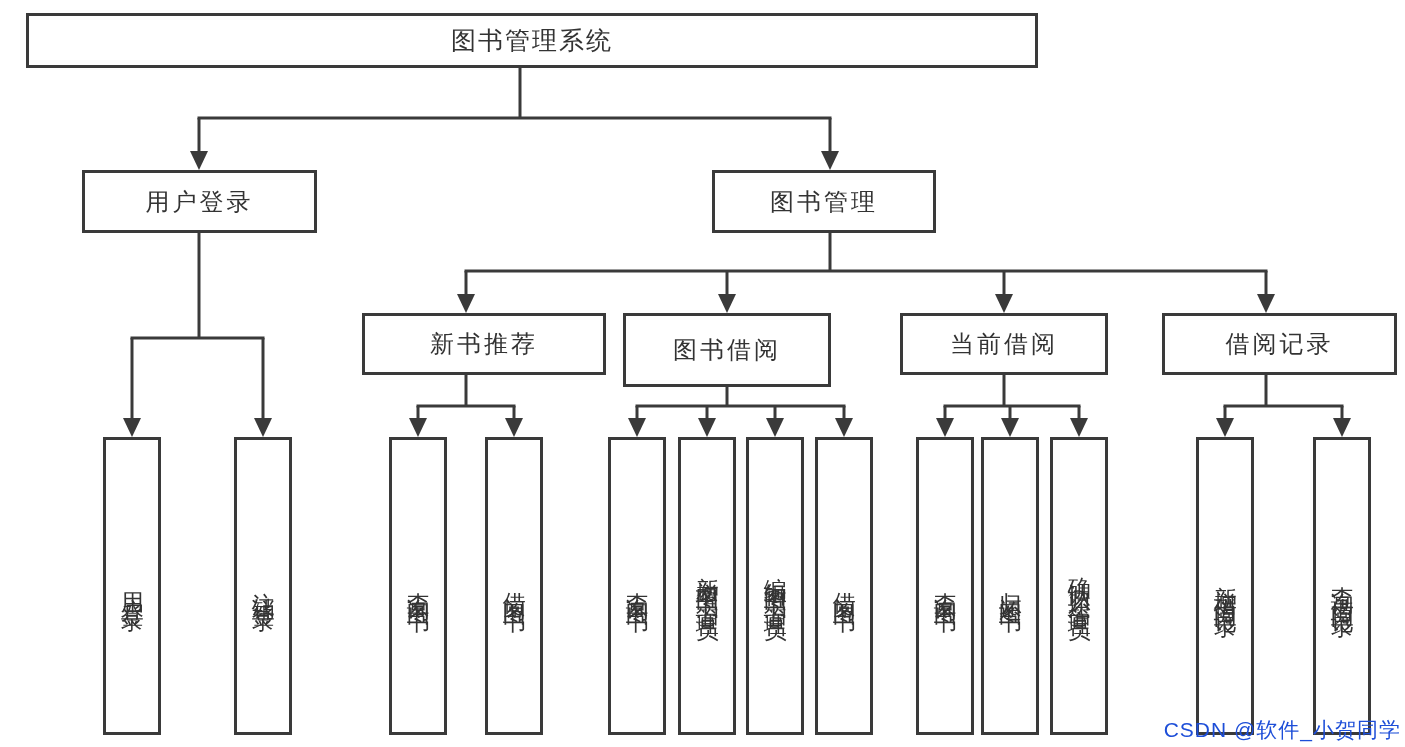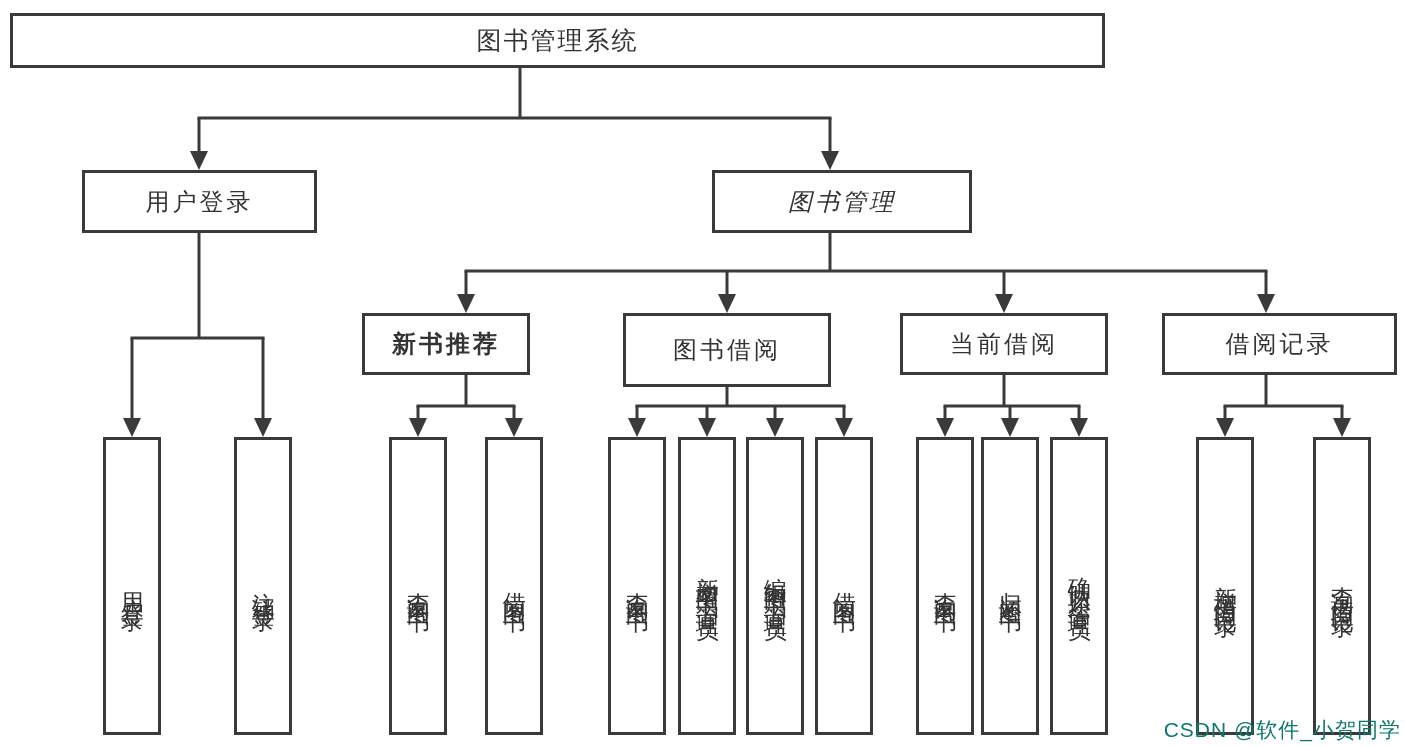--- a/index.html
+++ b/index.html
@@ -40,21 +40,21 @@
     letter-spacing: 6px;
     line-height: 1.1;
     color: var(--text);
   }
   .watermark {
     position: absolute;
     top: 716px;
     right: 4px;
     font-size: 21px;
     letter-spacing: 1px;
-    color: #0f766e;
+    color: #1d4ed8;
     z-index: 5;
     white-space: nowrap;
   }
 </style>
 </head>
 <body>
 
 <div class="canvas">
 
   <svg class="connectors" width="1405" height="747" viewBox="0 0 1405 747">
@@ -109,32 +109,32 @@
       <path d="M766 418 L784 418 L775 437 Z"></path>
       <path d="M835 418 L853 418 L844 437 Z"></path>
       <path d="M936 418 L954 418 L945 437 Z"></path>
       <path d="M1001 418 L1019 418 L1010 437 Z"></path>
       <path d="M1070 418 L1088 418 L1079 437 Z"></path>
       <path d="M1216 418 L1234 418 L1225 437 Z"></path>
       <path d="M1333 418 L1351 418 L1342 437 Z"></path>
     </g>
   </svg>
 
-  <div class="node hnode root" style="left:10px; top:13px; width:1095px; height:55px;justify-content:center;">
+  <div class="node hnode root" style="left:26px; top:13px; width:1012px; height:55px;justify-content:center;">
     <span class="lbl">图书管理系统</span>
   </div>
 
   <div class="node hnode" style="left:82px; top:170px; width:235px; height:63px;">
     <span class="lbl">用户登录</span>
   </div>
-  <div class="node hnode" style="left:712px; top:170px; width:260px; height:63px;font-style:italic;">
+  <div class="node hnode" style="left:712px; top:170px; width:224px; height:63px;">
     <span class="lbl">图书管理</span>
   </div>
 
-  <div class="node hnode" style="left:362px; top:313px; width:168px; height:62px;font-weight:bold;">
+  <div class="node hnode" style="left:362px; top:313px; width:244px; height:62px;">
     <span class="lbl">新书推荐</span>
   </div>
   <div class="node hnode" style="left:623px; top:313px; width:208px; height:74px;">
     <span class="lbl">图书借阅</span>
   </div>
   <div class="node hnode" style="left:900px; top:313px; width:208px; height:62px;">
     <span class="lbl">当前借阅</span>
   </div>
   <div class="node hnode" style="left:1162px; top:313px; width:235px; height:62px;">
     <span class="lbl">借阅记录</span>

